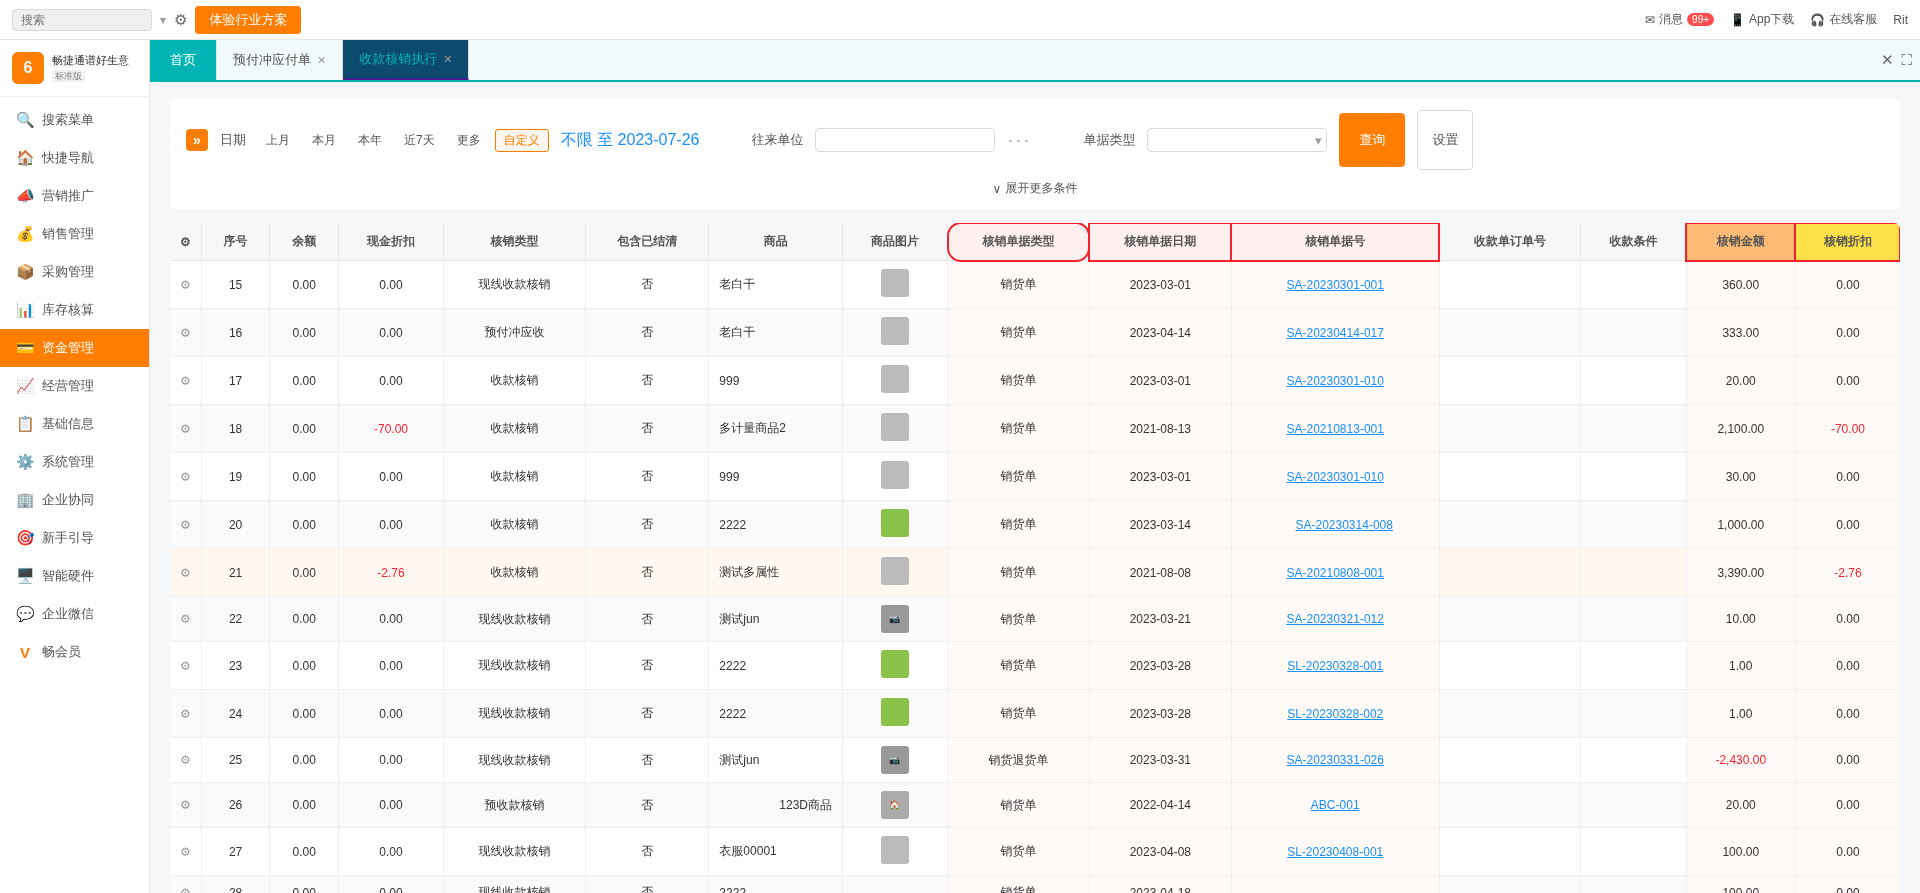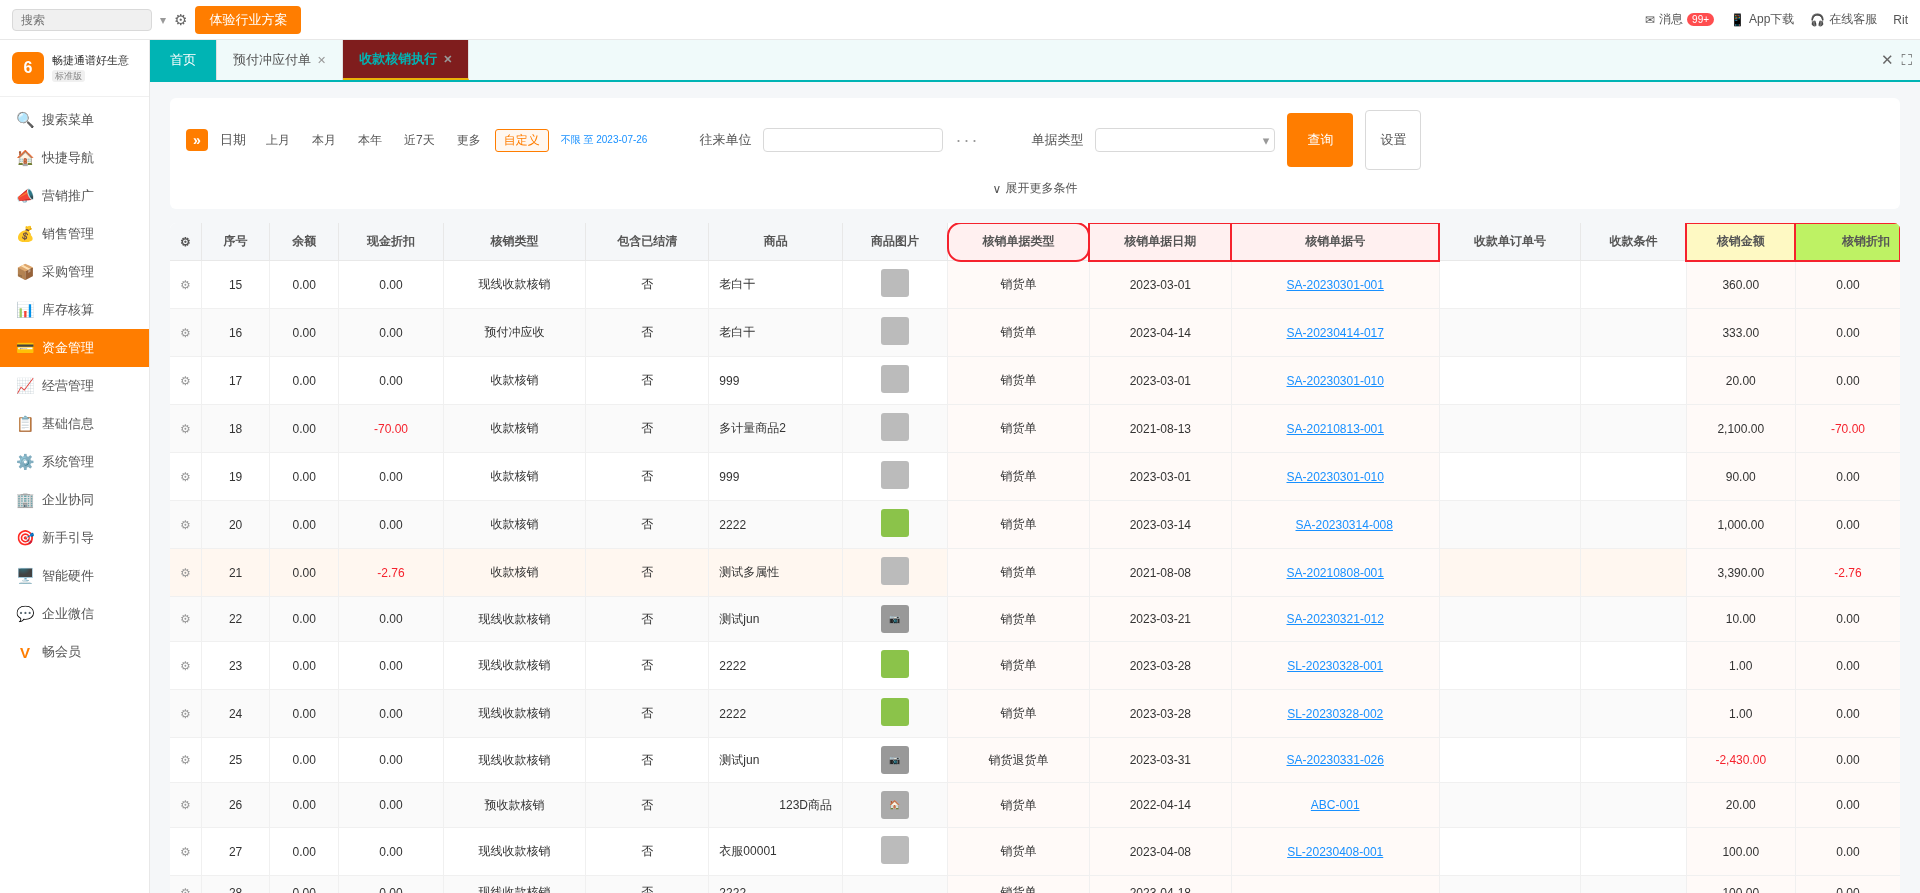--- a/index.html
+++ b/index.html
@@ -94,24 +94,24 @@
       align-items: center;
       padding: 0 16px;
       gap: 6px;
       font-size: 13px;
       cursor: pointer;
       color: #555;
       border-right: 1px solid #e0e0e0;
       position: relative;
     }
     .tab-item.active {
-      background: #7f1d1d;
+      background: #0c4a6e;
       color: #00b4b4;
-      font-weight: 700;
-      border-bottom: 2px solid #eab308;
+      font-weight: 400;
+      border-bottom: 2px solid #4c1d95;
     }
     .tab-home {
       background: #00b4b4;
       color: #fff;
       padding: 0 20px;
       font-weight: 500;
     }
     .tab-close { color: #999; font-size: 11px; cursor: pointer; }
     .tab-bar-actions { margin-left: auto; display: flex; align-items: center; padding-right: 8px; gap: 8px; }
     .tab-action-btn { background: none; border: none; cursor: pointer; color: #666; font-size: 15px; }
@@ -132,21 +132,21 @@
       display: flex;
       flex-direction: column;
       gap: 10px;
     }
     .filter-row { display: flex; align-items: center; gap: 12px; flex-wrap: wrap; }
     .filter-label { font-size: 13px; color: #555; white-space: nowrap; }
     .filter-toggle-btn { background: #ff7d00; color: #fff; border: none; border-radius: 4px; width: 22px; height: 22px; display: flex; align-items: center; justify-content: center; cursor: pointer; font-size: 14px; font-weight: bold; }
     .date-shortcuts { display: flex; gap: 6px; align-items: center; }
     .date-shortcut { padding: 2px 8px; border-radius: 3px; cursor: pointer; font-size: 12px; color: #555; }
     .date-shortcut.custom { background: #fff7f0; border: 1px solid #ff7d00; color: #ff7d00; border-radius: 3px; padding: 2px 8px; }
-    .date-range-text { font-size: 10px; color: #1890ff; }
+    .date-range-text { font-size: 16px; color: #1890ff; }
     .filter-field {
       border: 1px solid #d9d9d9;
       border-radius: 4px;
       padding: 4px 10px;
       font-size: 12px;
       color: #333;
       background: #fff;
       min-width: 180px;
     }
     .filter-select {
@@ -390,22 +390,22 @@
                 <th>现金折扣</th>
                 <th>核销类型</th>
                 <th>包含已结清</th>
                 <th>商品</th>
                 <th>商品图片</th>
                 <th style="outline: 2px solid #f5222d; outline-offset: -1px; background:#fff0f0;border-radius:13px;">核销单据类型</th>
                 <th style="outline: 2px solid #f5222d; outline-offset: -1px; background:#fff0f0;">核销单据日期</th>
                 <th style="outline: 2px solid #f5222d; outline-offset: -1px; background:#fff0f0;">核销单据号</th>
                 <th>收款单订单号</th>
                 <th>收款条件</th>
-                <th style="outline: 2px solid #f5222d; outline-offset: -1px; background:#fef9c3;">核销金额</th>
-                <th style="outline: 2px solid #f5222d; outline-offset: -1px; background:#bef264;text-align:right;">核销折扣</th>
+                <th style="outline: 2px solid #f5222d; outline-offset: -1px; background:#fdba74;">核销金额</th>
+                <th style="outline: 2px solid #f5222d; outline-offset: -1px; background:#fde047;">核销折扣</th>
               </tr>
             </thead>
             <tbody id="table-body">
             <tr>
       <td style="cursor:pointer;color:#999;">⚙</td>
       <td>15</td>
       <td>0.00</td>
       <td>0.00</td>
       <td>现线收款核销</td>
       <td>否</td>
@@ -477,21 +477,21 @@
       <td>0.00</td>
       <td>收款核销</td>
       <td>否</td>
       <td style="text-align:left;">999</td>
       <td><div class="img-placeholder img-placeholder-gray" style="background:#bbb;"></div></td>
       <td style="background:#fffaf8;">销货单</td>
       <td style="background:#fffaf8;">2023-03-01</td>
       <td style="background:#fffaf8;"><span class="text-blue">SA-20230301-010</span></td>
       <td></td>
       <td></td>
-      <td style="background:#fffaf8;">90.00</td>
+      <td style="background:#fffaf8;">30.00</td>
       <td style="background:#fffaf8;">0.00</td>
     </tr>
                 <tr>
       <td style="cursor:pointer;color:#999;">⚙</td>
       <td>20</td>
       <td>0.00</td>
       <td>0.00</td>
       <td>收款核销</td>
       <td>否</td>
       <td style="text-align:left;">2222</td>

